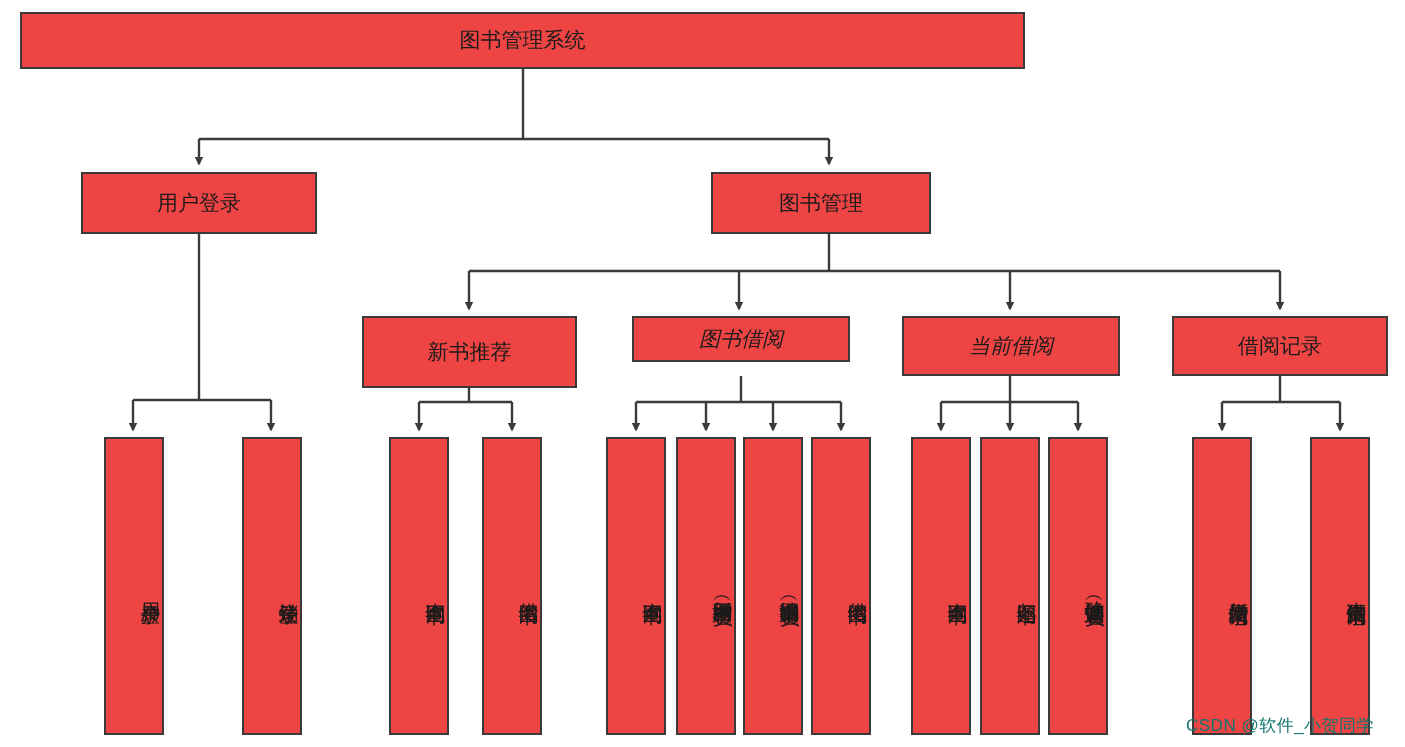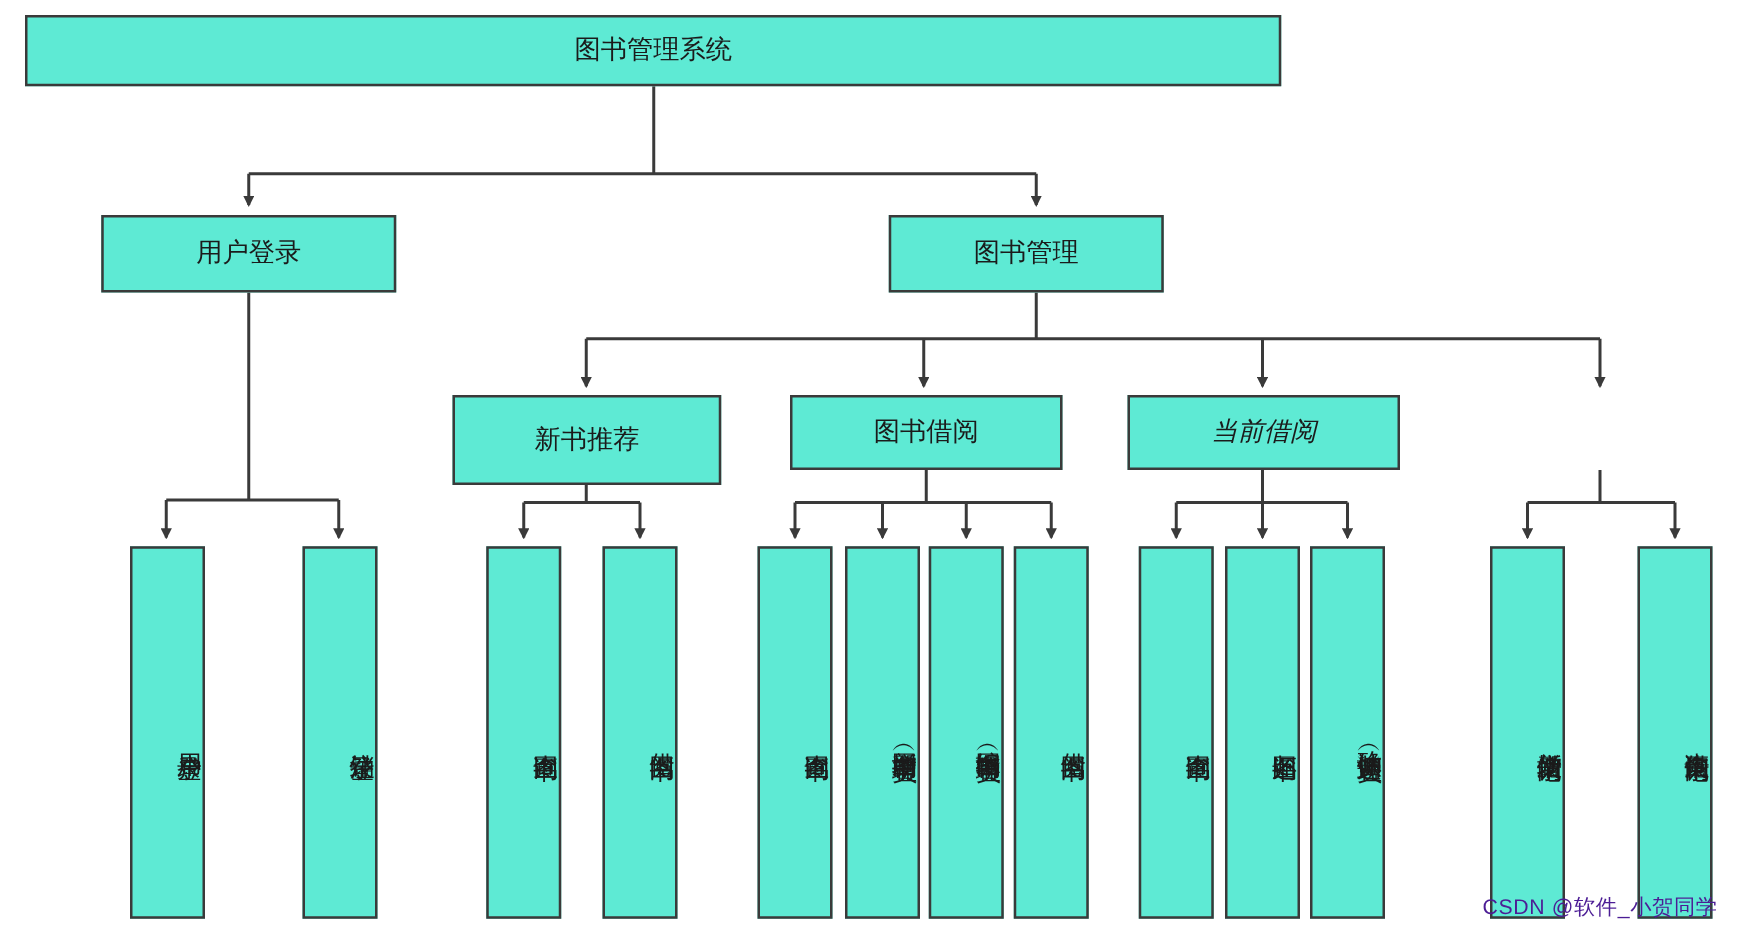--- a/index.html
+++ b/index.html
@@ -21,21 +21,21 @@
     position: absolute;
     left: 0;
     top: 0;
     width: 1405px;
     height: 747px;
   }
   .node {
     position: absolute;
     box-sizing: border-box;
     border: 2px solid #3a3a3a;
-    background: #5eead4;
+    background: #ef4444;
     color: #1b1b1b;
     display: flex;
     align-items: center;
     justify-content: center;
     text-align: right;
     line-height: 1.18;
   }
   .node.horiz {
     font-size: 21px;
   }
@@ -52,21 +52,21 @@
     justify-content: center;
   }
   .node.vert .label {
     writing-mode: vertical-rl;
     text-orientation: upright;
     white-space: nowrap;
   }
   .watermark {
     position: absolute;
     font-size: 17px;
-    color: #4c1d95;
+    color: #0f766e;
     white-space: nowrap;
     left: 1186px;
     top: 714px;
     letter-spacing: 0.5px;
   }
 </style>
 </head>
 <body>
 
 <div id="canvas">
@@ -128,25 +128,28 @@
   <div class="node horiz" style="left:81px; top:172px; width:236px; height:62px;">
     <span class="label">用户登录</span>
   </div>
   <div class="node horiz" style="left:711px; top:172px; width:220px; height:62px;">
     <span class="label">图书管理</span>
   </div>
 
   <div class="node horiz" style="left:362px; top:316px; width:215px; height:72px;">
     <span class="label">新书推荐</span>
   </div>
-  <div class="node horiz" style="left:632px; top:316px; width:218px; height:60px;">
+  <div class="node horiz" style="left:632px; top:316px; width:218px; height:46px;font-style:italic;">
     <span class="label">图书借阅</span>
   </div>
   <div class="node horiz" style="left:902px; top:316px; width:218px; height:60px;font-style:italic;">
     <span class="label">当前借阅</span>
+  </div>
+  <div class="node horiz" style="left:1172px; top:316px; width:216px; height:60px;">
+    <span class="label">借阅记录</span>
   </div>
 
   <div class="node vert" style="left:104px; top:437px; width:60px; height:298px;">
     <span class="label">用户登录</span>
   </div>
   <div class="node vert" style="left:242px; top:437px; width:60px; height:298px;">
     <span class="label">注销登录</span>
   </div>
 
   <div class="node vert" style="left:389px; top:437px; width:60px; height:298px;">

